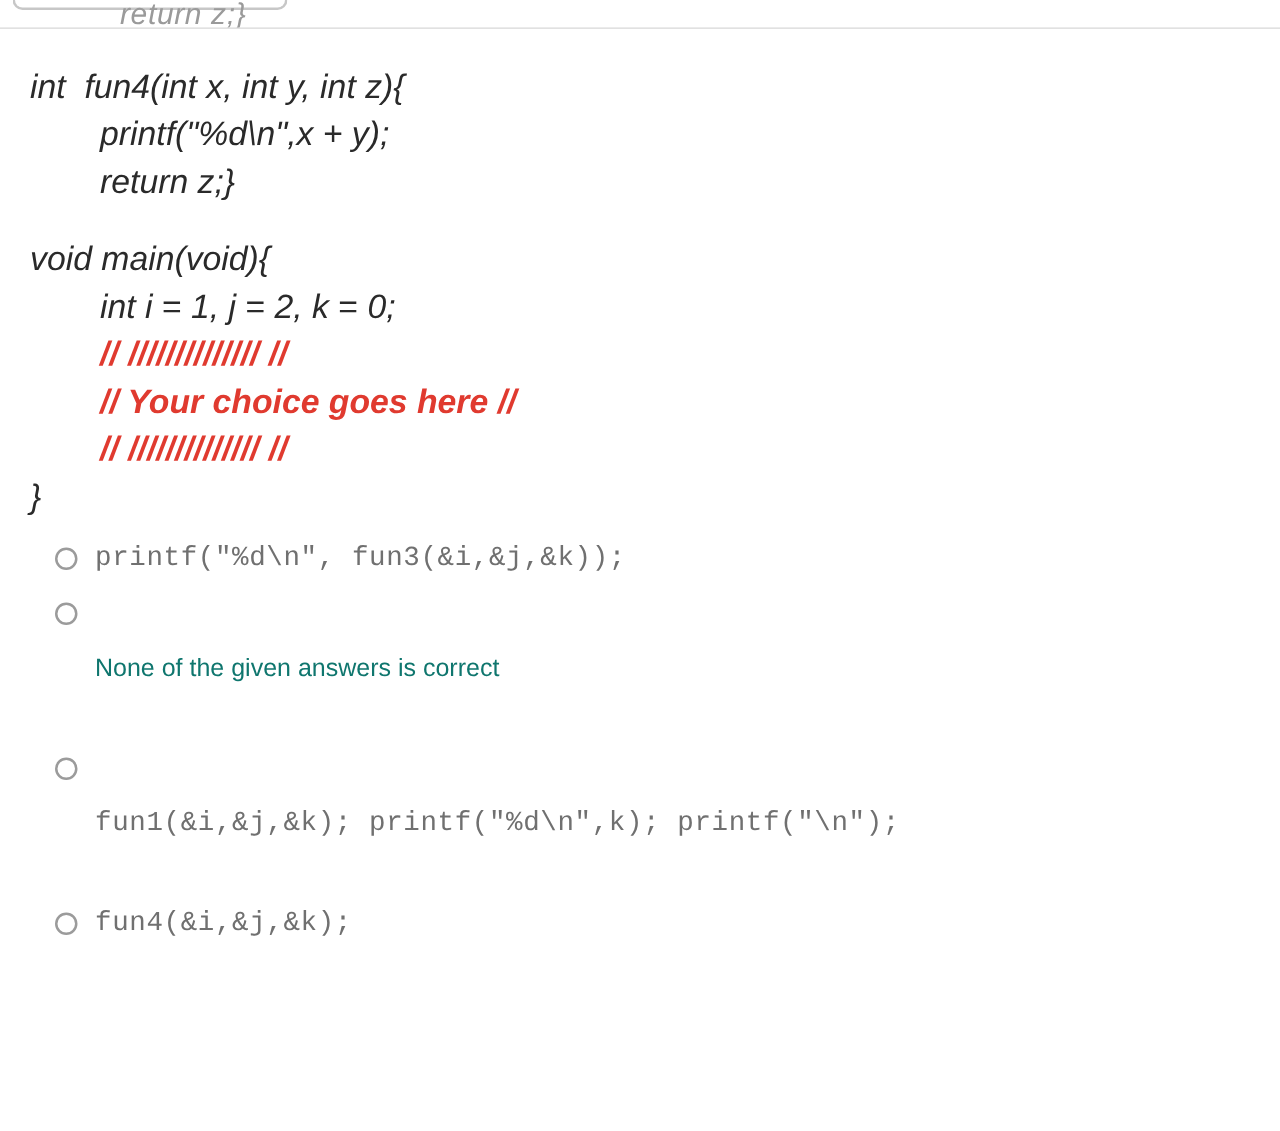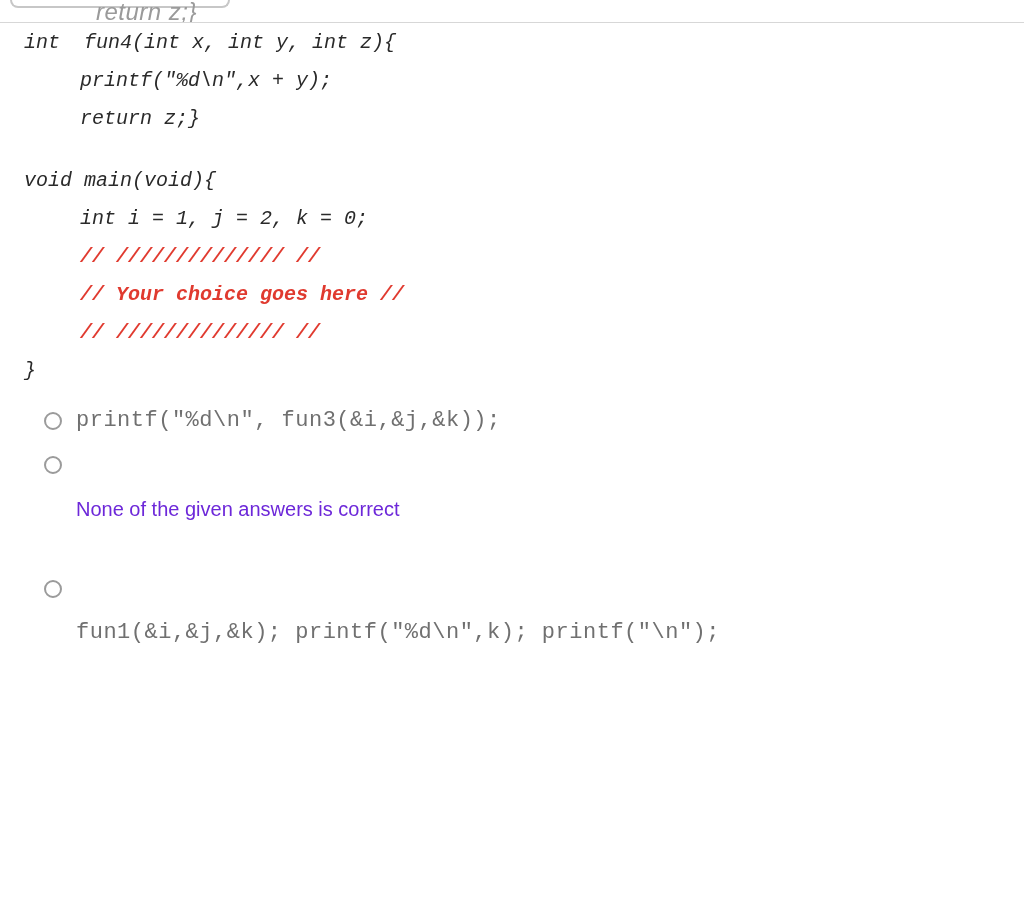--- a/index.html
+++ b/index.html
@@ -43,26 +43,26 @@
     font-style: italic;
     font-size: 24px;
     color: #9a9a9a;
     letter-spacing: 0.5px;
     padding-left: 72px;
     line-height: 1;
     height: 22px;
     overflow: hidden;
   }
   .code-block {
-    font-family: Liberation Mono, monospace;
+    font-family: Liberation Sans, sans-serif;
     font-style: italic;
-    font-size: 20px;
+    font-size: 27px;
     line-height: 38px;
     color: #2a2a2a;
-    margin-top: 2px;
+    margin-top: 28px;
     white-space: pre;
   }
   .code-block .kw { font-weight: 600; }
   .code-block .indent1 { display:inline-block; width: 56px; }
   .code-block .eq { font-style: normal; }
   .comment { color: #e03a2f; }
   .gap { height: 24px; }
   .options {
     margin-top: 8px;
     font-size: 20px;
@@ -86,21 +86,21 @@
     line-height: 26px;
   }
   .mono {
     font-family: "Courier New", Courier, monospace;
     color: #707070;
     font-size: 22px;
     letter-spacing: 0.5px;
   }
   .plain {
     font-family: Arial, Helvetica, sans-serif;
-    color: #6d28d9;
+    color: #0f766e;
     font-size: 20px;
   }
   .double-height {
     min-height: 70px;
   }
   .optgap-large { margin-top: 54px; }
 </style>
 </head>
 <body>
 
@@ -131,17 +131,21 @@
     <div class="option double-height">
       <div class="radio"></div>
       <div class="label plain" style="padding-top:44px;">None of the given answers is correct</div>
     </div>
 
     <div class="option double-height optgap-large">
       <div class="radio"></div>
       <div class="label mono" style="padding-top:44px;">fun1(&amp;i,&amp;j,&amp;k); printf("%d\n",k); printf("\n");</div>
     </div>
 
+    <div class="option optgap-large">
+      <div class="radio"></div>
+      <div class="label mono">fun4(&amp;i,&amp;j,&amp;k);</div>
+    </div>
 
 
   </div>
 
 </div>
 
 </body></html>

